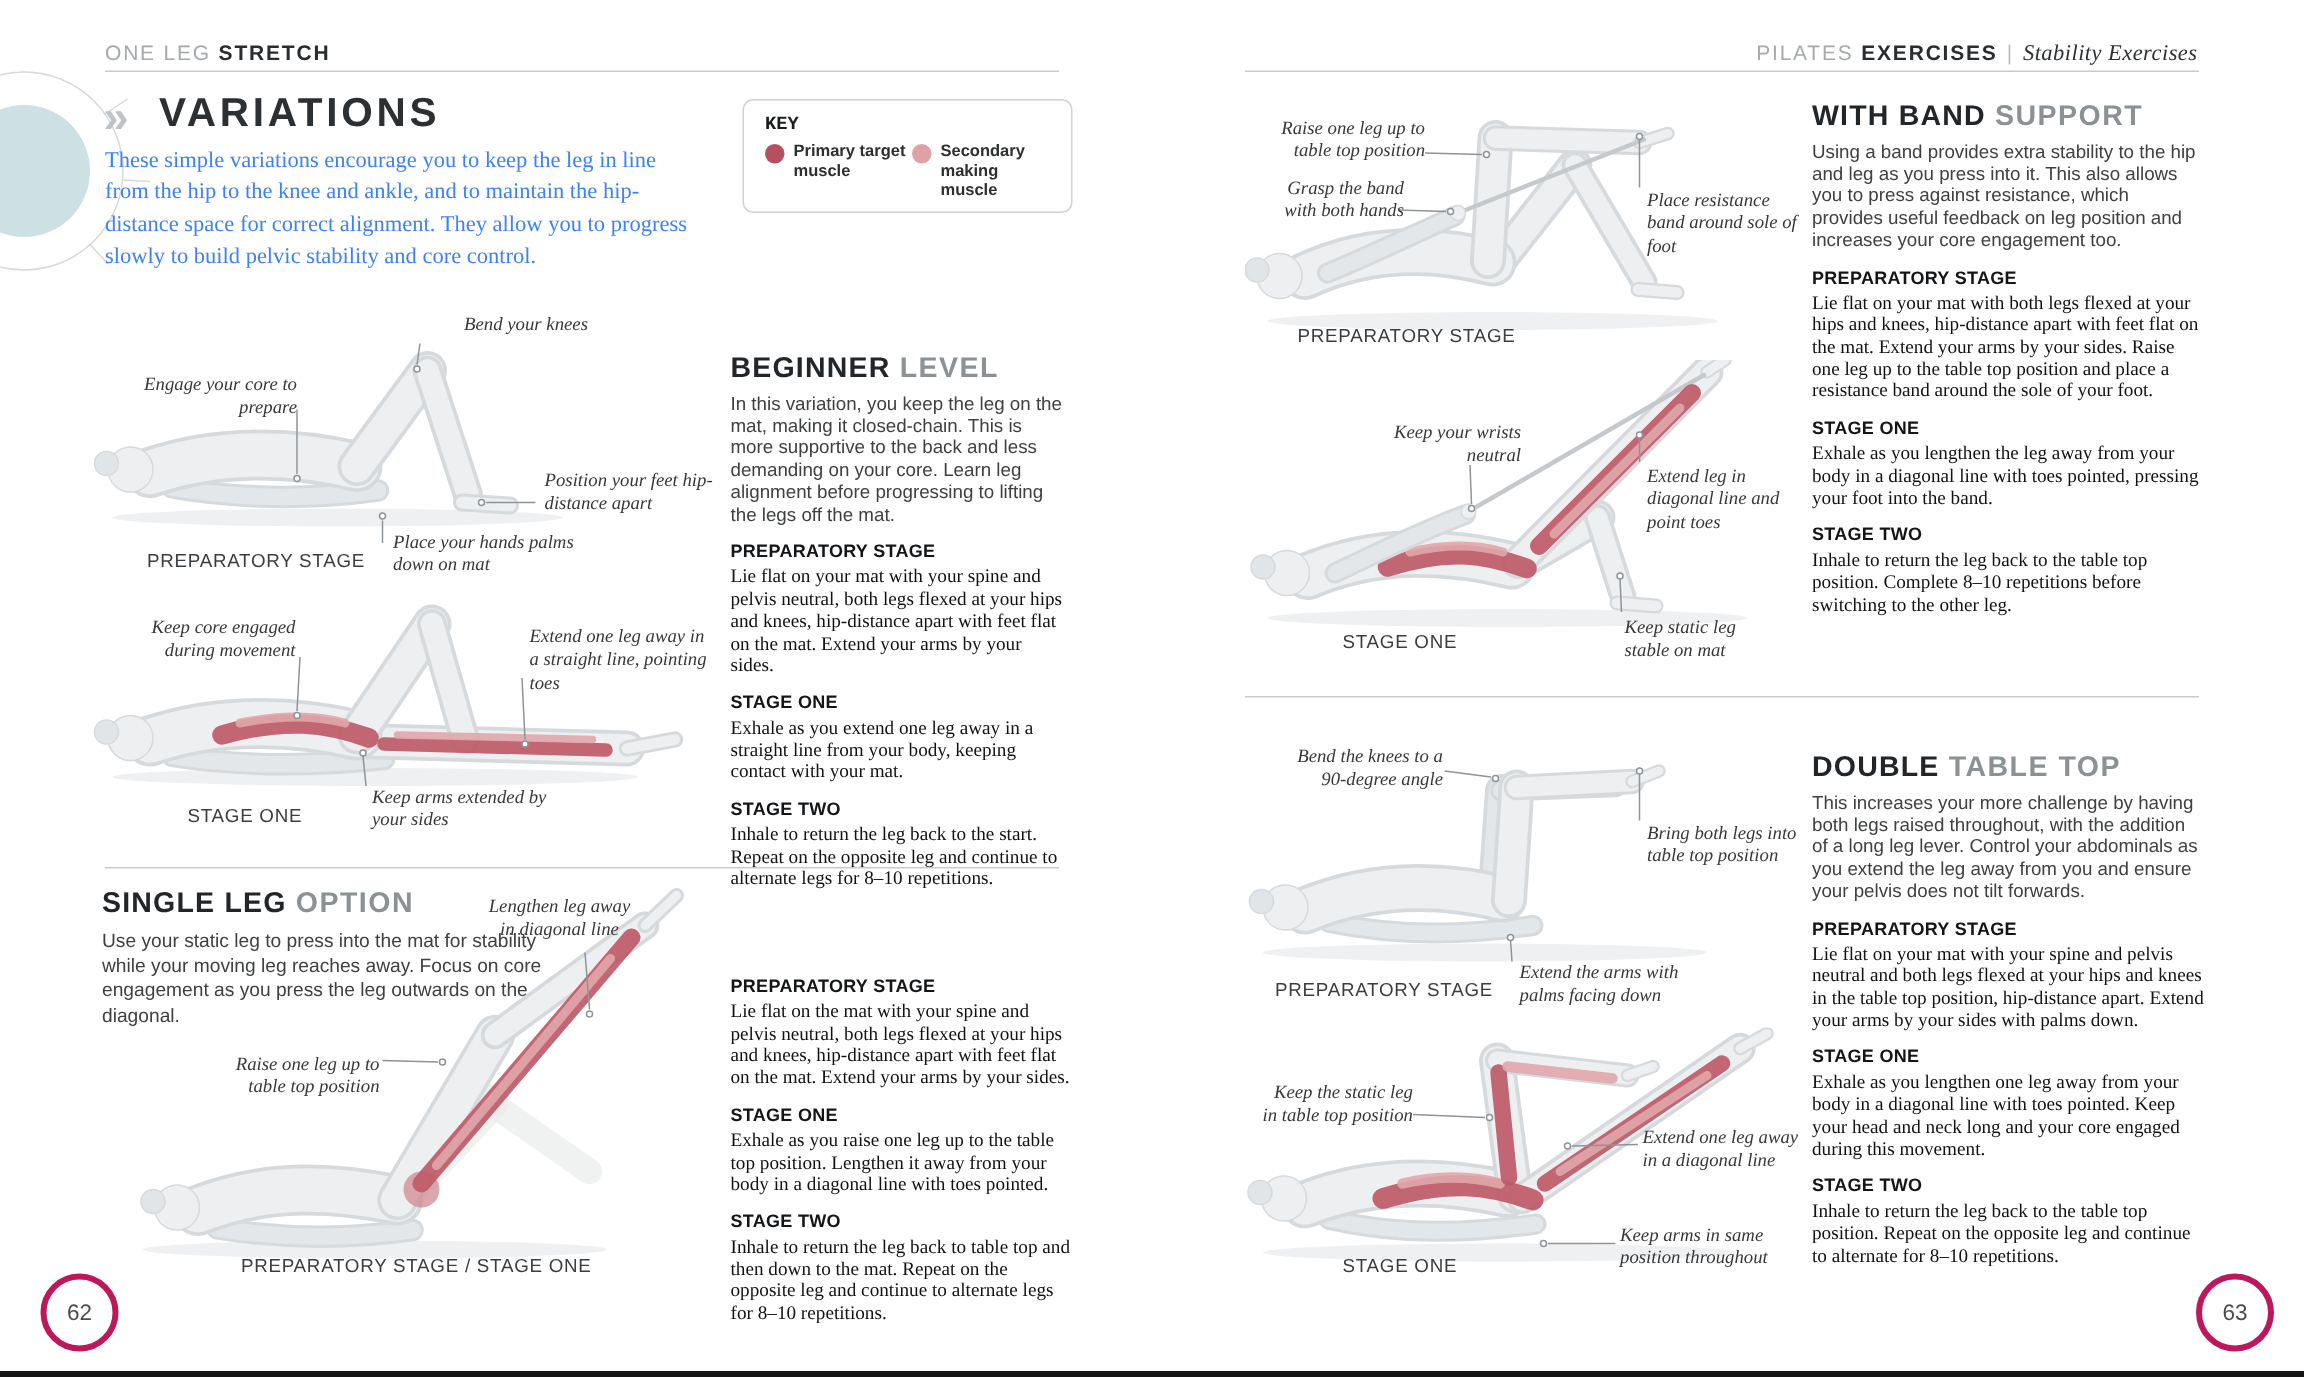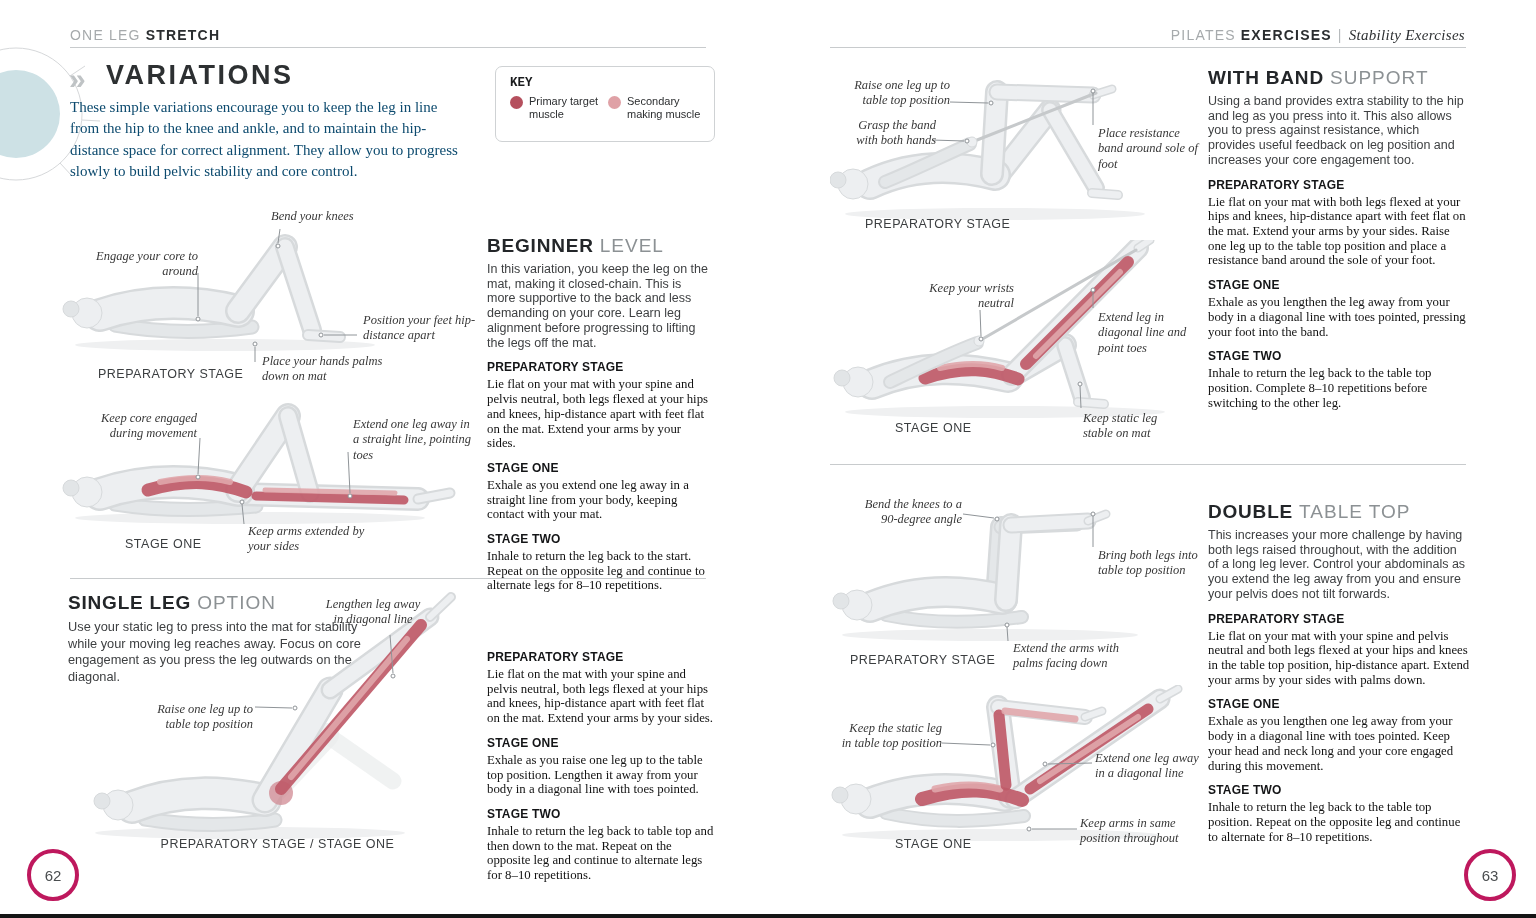--- a/index.html
+++ b/index.html
@@ -8,32 +8,32 @@
   .hr{position:absolute;height:1px;background:#c8cbcd;}
   .hdr{position:absolute;top:27px;font-size:14px;letter-spacing:1.2px;color:#a6aaac;}
   .hdr b{color:#2a2d2f;font-weight:700;}
   .hdr .sep{color:#b6babc;font-weight:400;padding:0 6px;}
   .hdr .ital{font-family:"Liberation Serif",serif;font-style:italic;font-size:15px;
              letter-spacing:.3px;color:#2e3133;text-transform:none;}
   .chev{position:absolute;left:69px;top:62px;font-size:30px;font-weight:700;color:#bfc3c5;}
   .h1{position:absolute;left:106px;top:60px;font-size:27px;font-weight:700;
       letter-spacing:2.5px;color:#2d3032;}
   .serif-intro{position:absolute;left:70px;top:97px;width:400px;
-      font-family:"Liberation Serif",serif;font-size:15px;line-height:1.42;color:#0c4a6e;}
+      font-family:"Liberation Serif",serif;font-size:15px;line-height:1.42;color:#3b82f6;}
   .col{position:absolute;}
   .h2{font-size:19px;font-weight:700;letter-spacing:.8px;color:#232629;line-height:1.1;}
-  .h2 .lt{font-weight:400;color:#8c9194;letter-spacing:1px;}
+  .h2 .lt{font-weight:700;color:#8c9194;letter-spacing:1px;}
   .sans-intro{font-size:12.5px;line-height:1.18;color:#3e4042;margin-top:5px;}
   .stage{margin-top:10px;}
   .stage-h{font-size:12px;font-weight:700;letter-spacing:.2px;color:#141517;margin-bottom:3px;}
   .stage-b{font-family:"Liberation Serif",serif;font-size:12.8px;line-height:1.15;color:#121212;}
   .key-box{position:absolute;left:495px;top:66px;width:218px;height:74px;
       border:1px solid #cfd2d4;border-radius:7px;background:#fff;}
   .key-title{font-size:12.5px;font-weight:700;color:#1a1c1e;margin:9px 0 5px 14px;font-family:Liberation Mono, monospace;}
-  .key-items{display:flex;margin-left:14px;}
+  .key-items{display:flex;margin-left:14px;font-weight:bold;}
   .key-item{display:flex;width:98px;}
   .kdot{width:13px;height:13px;border-radius:50%;flex:0 0 13px;margin:1px 6px 0 0;}
   .kd1{background:#b5505e;}
   .kd2{background:#dfa1a6;}
   .klabel{font-size:11px;line-height:1.2;color:#2c2e30;}
   .fig{position:absolute;}
   .fig svg{position:absolute;left:0;top:0;display:block;}
   .ann{position:absolute;font-family:"Liberation Serif",serif;font-style:italic;
        font-size:12.5px;line-height:1.22;color:#383838;}
   .ann.r{text-align:right;}
@@ -112,22 +112,22 @@
         <line class="ld" x1="220" y1="24" x2="218" y2="38"></line>
           <circle class="dt" cx="218" cy="41" r="2"></circle>
         <line class="ld" x1="138" y1="68" x2="138" y2="111"></line>
           <circle class="dt" cx="138" cy="114" r="2"></circle>
         <line class="ld" x1="297" y1="130" x2="264" y2="130"></line>
           <circle class="dt" cx="261" cy="130" r="2"></circle>
         <line class="ld" x1="195" y1="142" x2="195" y2="157"></line>
           <circle class="dt" cx="195" cy="139" r="2"></circle>
       </g>
     </svg>
-    <div class="ann" style="left:211px;top:4px;width:110px;">Bend your knees</div>
-    <div class="ann r" style="left:8px;top:44px;width:130px;">Engage your core to around</div>
+    <div class="ann" style="left:222px;top:4px;width:110px;text-align:right;">Bend your knees</div>
+    <div class="ann r" style="left:8px;top:44px;width:130px;">Engage your core to prepare</div>
     <div class="ann" style="left:303px;top:108px;width:122px;">Position your feet hip-distance apart</div>
     <div class="ann" style="left:202px;top:149px;width:125px;">Place your hands palms down on mat</div>
     <div class="cap" style="left:38px;top:162px;">PREPARATORY STAGE</div>
   </div>
 
   <div class="fig" style="left:60px;top:398px;width:415px;height:165px;">
     <svg width="415" height="165" viewBox="0 0 415 165">
       <ellipse class="sh" cx="190" cy="120" rx="175" ry="6"></ellipse>
       <path class="o" stroke-width="15" d="M55 106 C105 114 155 112 196 108"></path>
         <path class="b2" stroke-width="11" d="M55 106 C105 114 155 112 196 108"></path>

